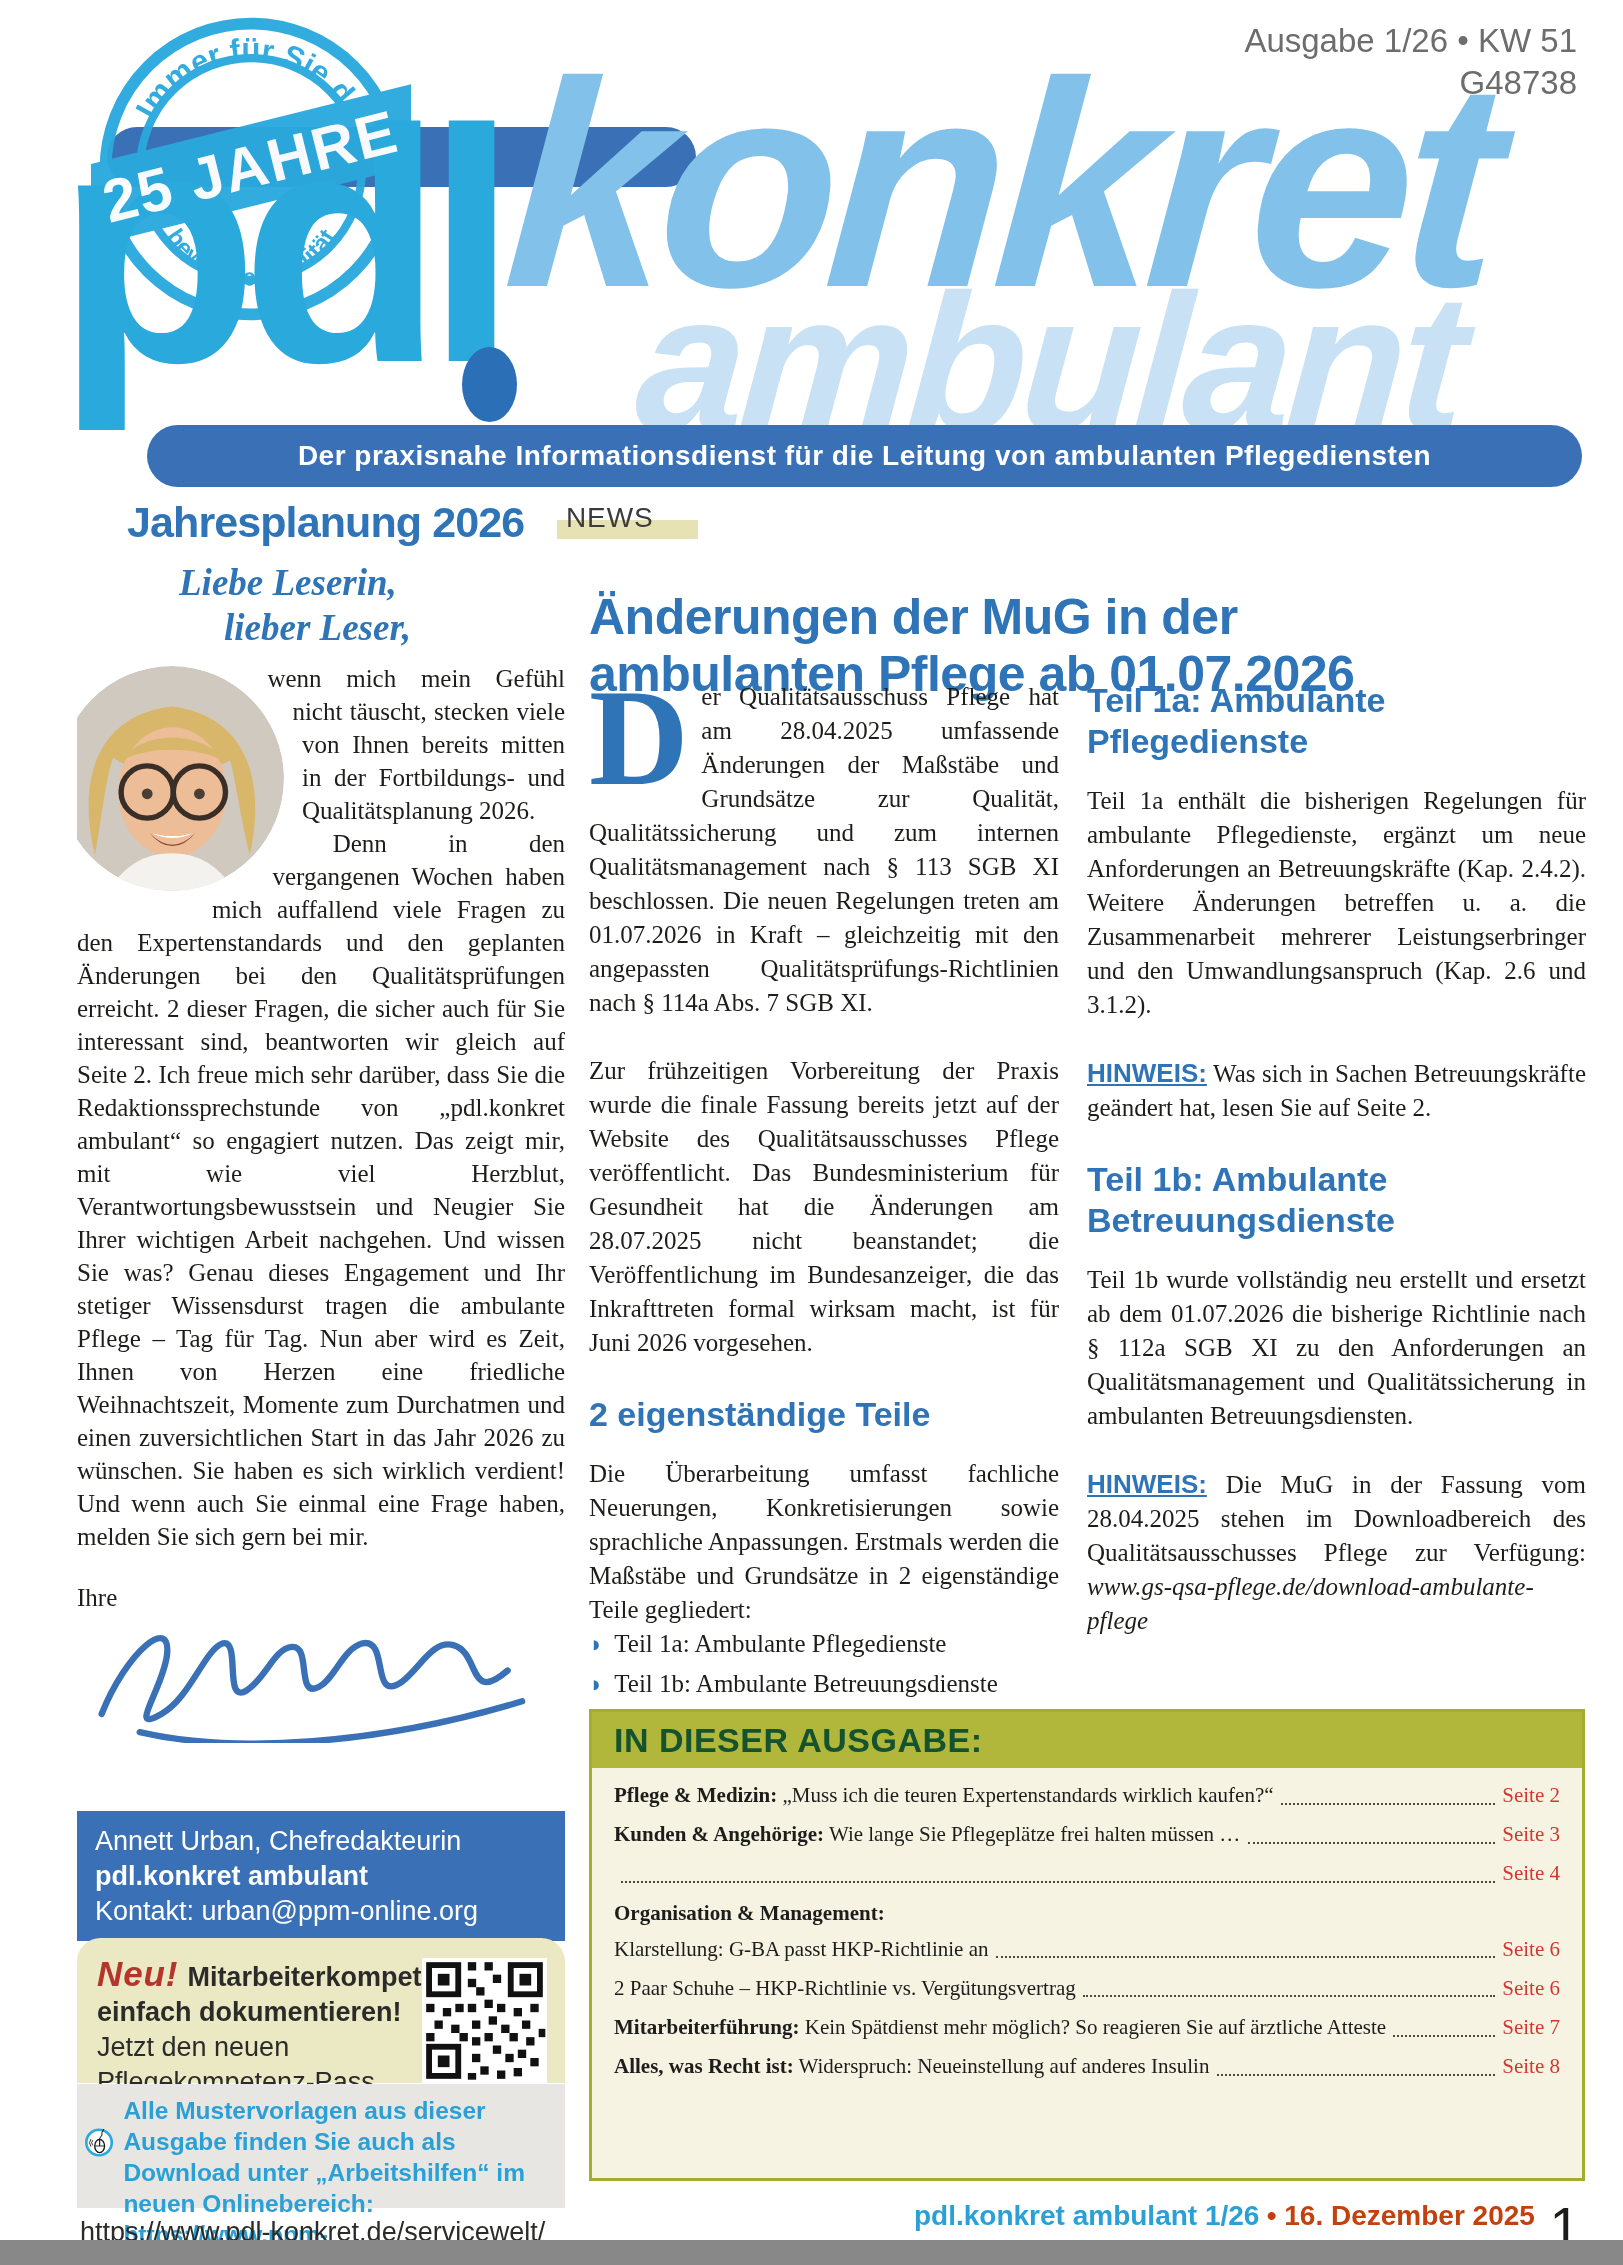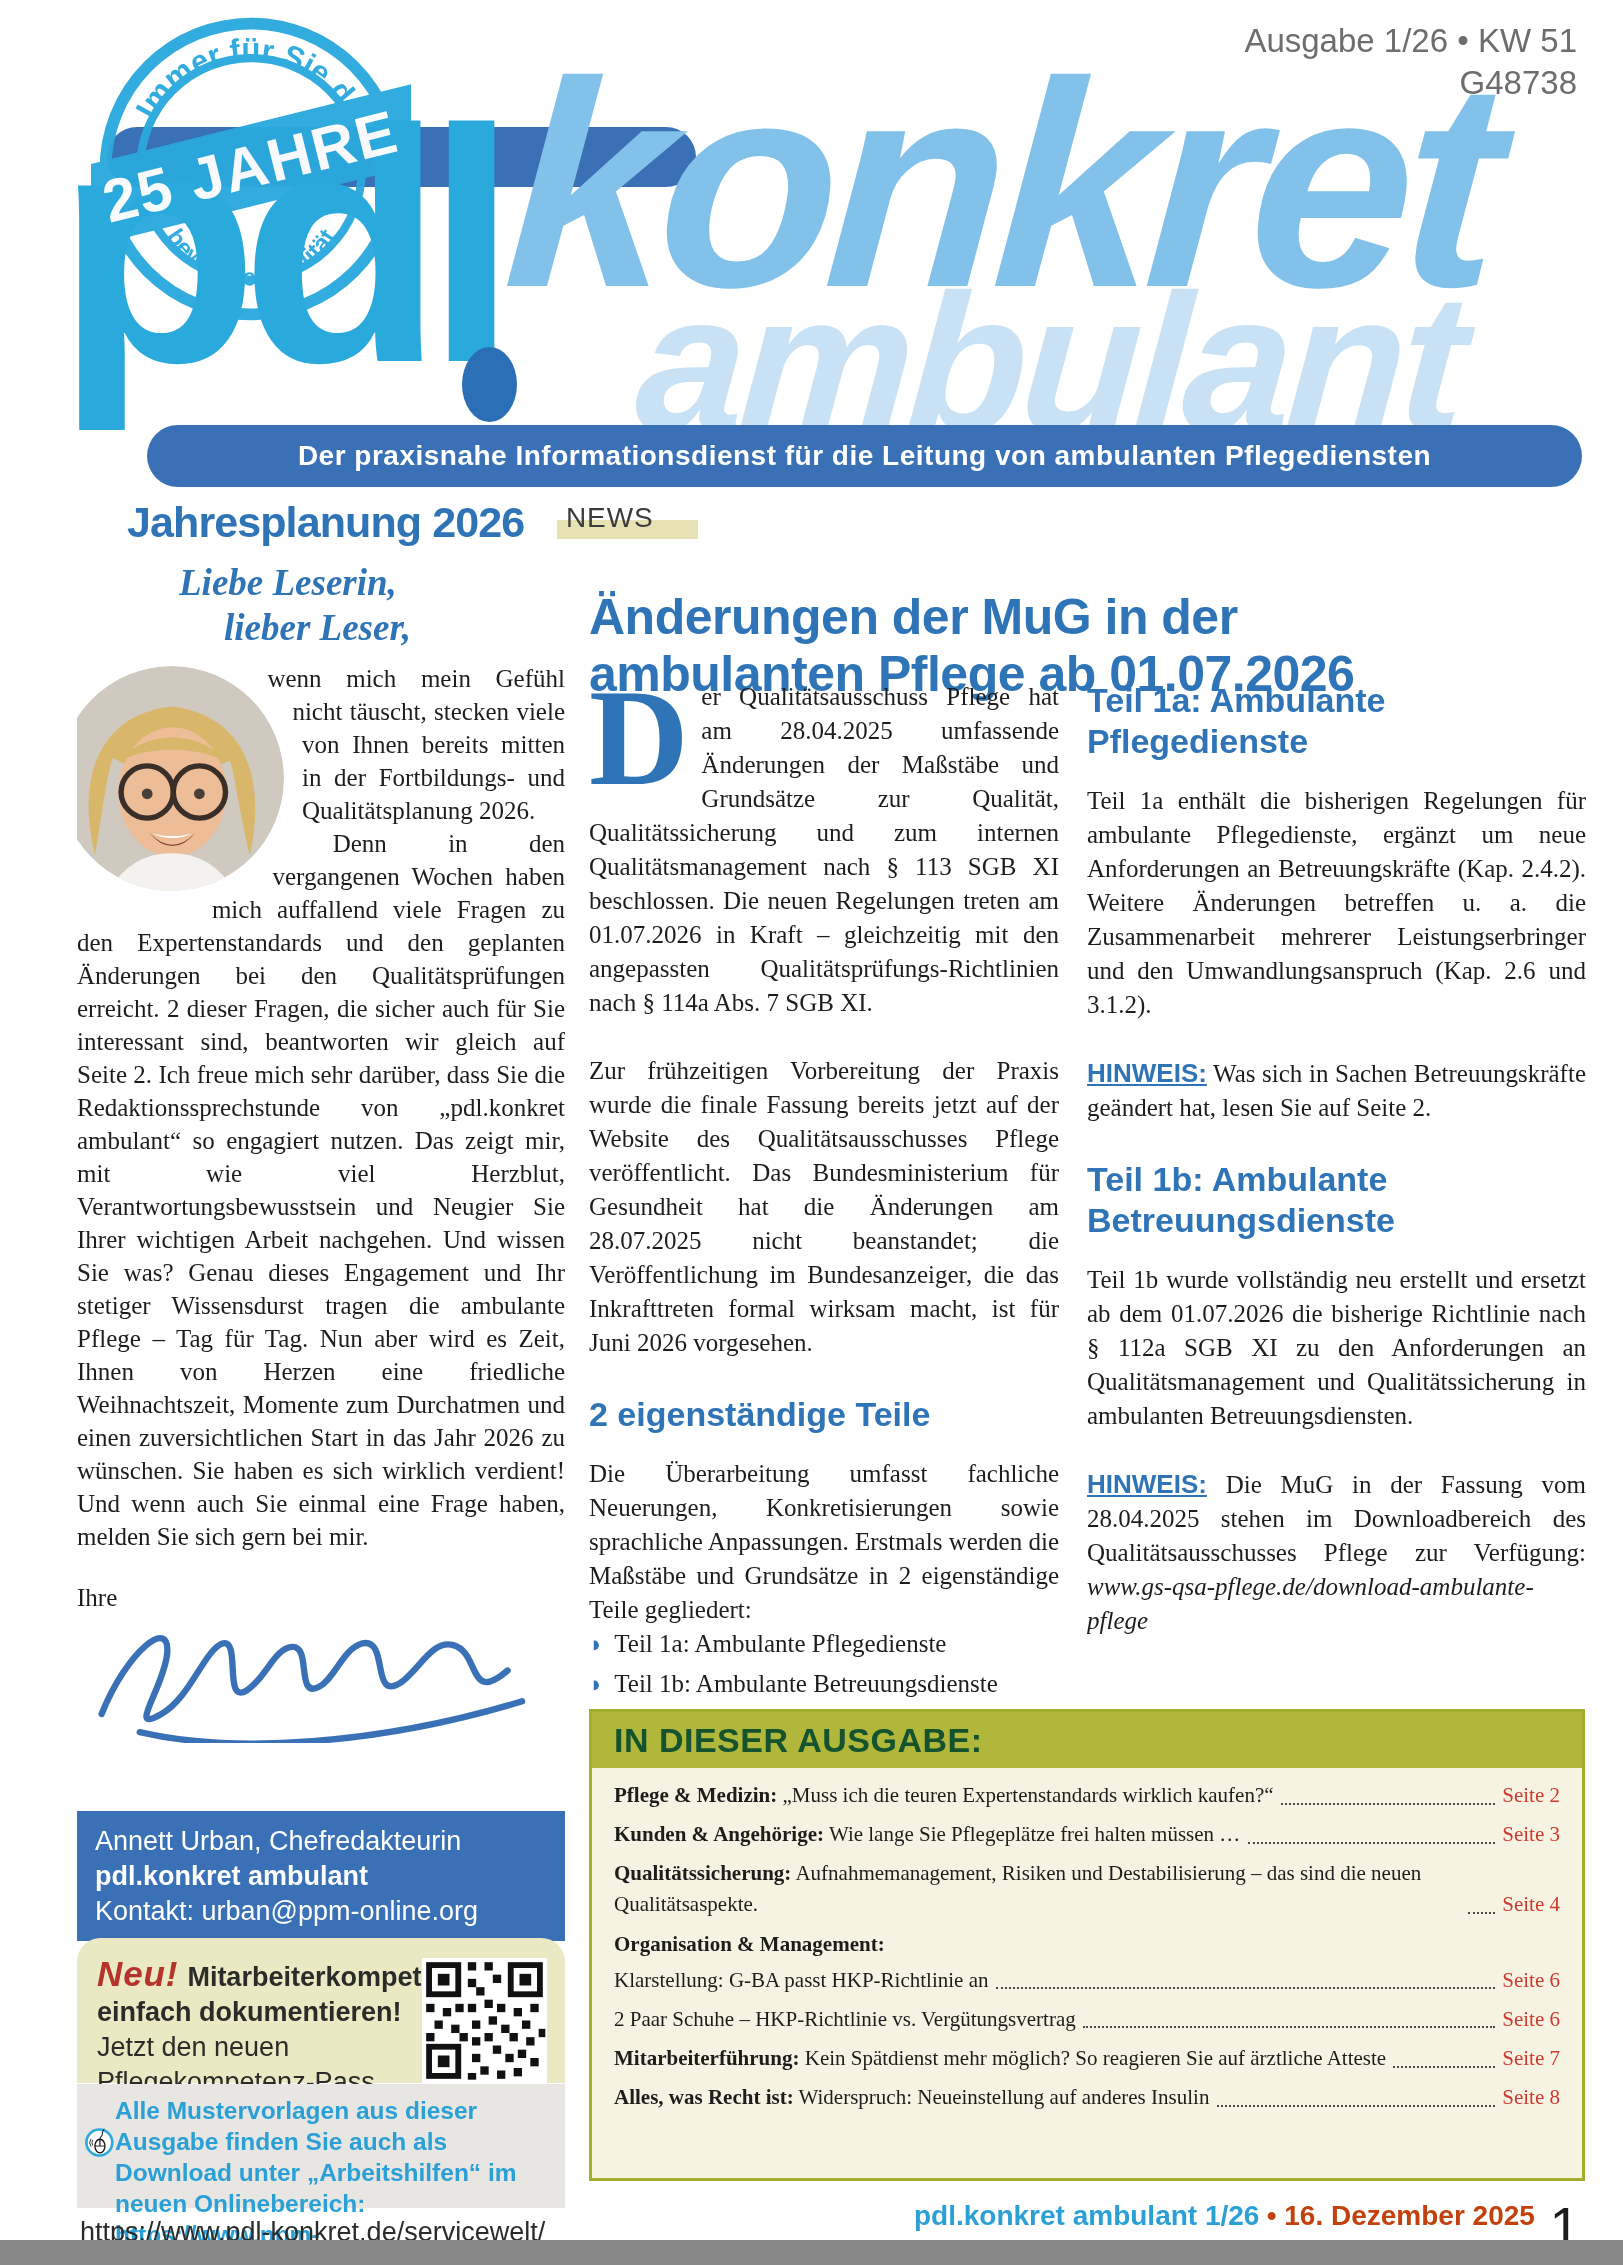--- a/index.html
+++ b/index.html
@@ -36,21 +36,21 @@
   .author{position:absolute;left:77px;top:1811px;width:488px;box-sizing:border-box;background:#3a71b6;color:#fff;
           padding:12.7px 18px;font-size:27px;line-height:35px;}
   .author .b{font-weight:700;}
   .promo{position:absolute;left:77px;top:1938px;width:488px;height:145px;box-sizing:border-box;background:#ebe8c4;
          border-radius:23.6px 23.6px 0 0;padding:18px 12.7px 0 20px;display:flex;gap:11px;}
   .promo-text{font-size:27px;line-height:35px;font-weight:700;color:#2b2b29;width:314px;}
   .promo-text .neu{color:#b5342c;font-style:italic;font-size:35px;font-weight:800;letter-spacing:0.9px;margin-right:9px;}
   .promo-text .rest{font-weight:400;}
   .qr{flex:0 0 auto;margin-top:1.8px;}
   .dlbox{position:absolute;left:77px;top:2084px;width:488px;height:124px;box-sizing:border-box;background:#e7e6e3;
-         padding:11px 9px 0 7.3px;display:flex;align-items:flex-start;}
+         padding:11px 9px 0 7.3px;display:flex;gap:9px;align-items:flex-start;}
   .dl-text{color:#2aa0d6;font-size:24.5px;line-height:31px;font-weight:600;}
   .dl-text .url{font-weight:800;}
   .footer-left{position:absolute;left:80px;top:2217px;font-size:27px;color:#2b2b29;}
   
   .kicker{position:absolute;left:557px;top:500px;font-size:28px;color:#3c3c3a;letter-spacing:0.9px;
           padding:1.8px 44px 5.5px 9px;background:linear-gradient(transparent 52%,#e7e2b3 52%);}
   .headline{position:absolute;left:589px;top:547px;width:927px;color:#2e74b6;font-size:50px;font-weight:800;
             line-height:57px;letter-spacing:-0.5px;}
   .col{position:absolute;top:680px;font-family:"Liberation Serif",serif;font-size:25px;line-height:34px;
        text-align:justify;height:1020px;overflow:hidden;}
@@ -271,21 +271,20 @@
         <span class="t"><span class="b">Pflege &amp; Medizin:</span><span> „Muss ich die teuren Expertenstandards wirklich kaufen?“</span></span>
         <span class="lead"></span>
         <span class="pg">Seite 2</span>
       </div>
       <div class="trow">
         <span class="t"><span class="b">Kunden &amp; Angehörige:</span><span> Wie lange Sie Pflegeplätze frei halten müssen …</span></span>
         <span class="lead"></span>
         <span class="pg">Seite 3</span>
       </div>
       <div class="trow">
-        <span class="t"><span class="b">Qualitätssicherung:</span><span> Aufnahmemanagement, Risiken und Destabilisierung – das sind die neuen Qualitätsaspekte.</span></span>
         <span class="lead"></span>
         <span class="pg">Seite 4</span>
       </div>
       <div class="trow head">
         <span class="t"><span class="b">Organisation &amp; Management:</span></span>
       </div>
       <div class="trow">
         <span class="t"><span>Klarstellung: G-BA passt HKP-Richtlinie an</span></span>
         <span class="lead"></span>
         <span class="pg">Seite 6</span>

